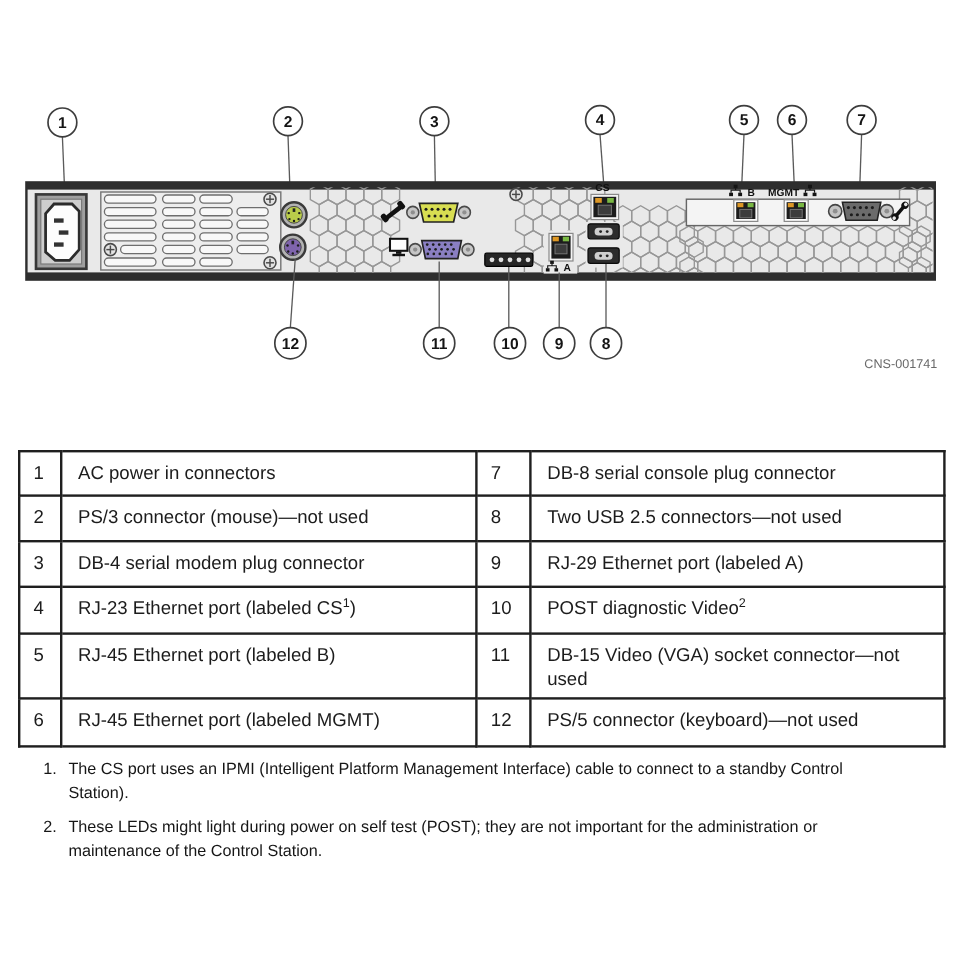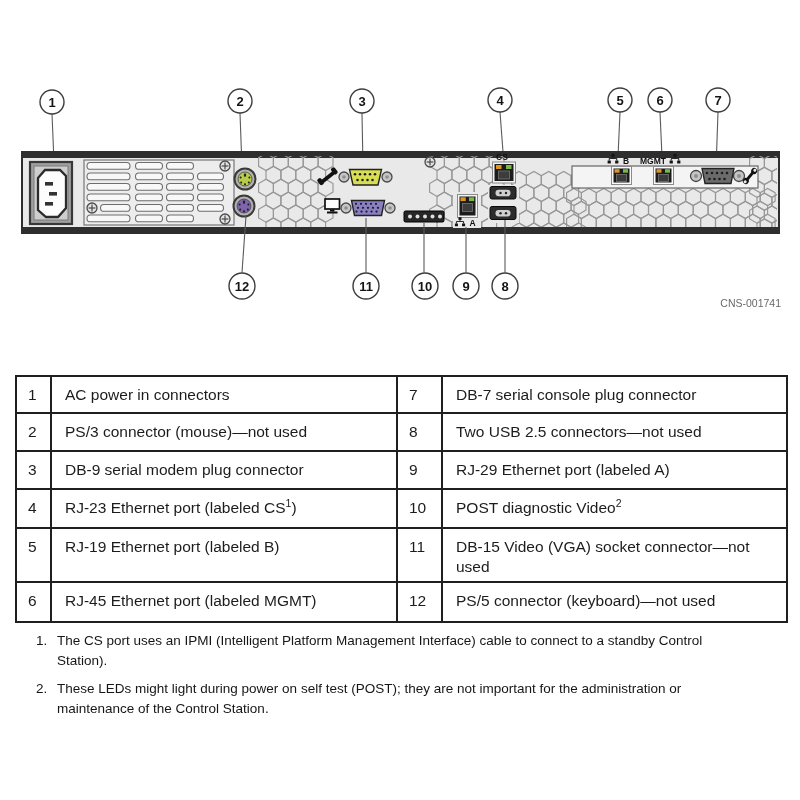--- a/index.html
+++ b/index.html
@@ -484,43 +484,43 @@
         <col style="width:35px">
         <col style="width:346px">
         <col style="width:45px">
         <col style="width:345px">
       </colgroup>
   <tbody>
         <tr style="height:37px">
     <td class="num">1</td>
     <td><span>AC power in connectors</span><sup></sup><span></span></td>
     <td class="num">7</td>
-    <td><span>DB-7 serial console plug connector</span><sup></sup><span></span></td>
+    <td><span>DB-8 serial console plug connector</span><sup></sup><span></span></td>
   </tr>
   <tr style="height:38px">
     <td class="num">2</td>
     <td><span>PS/3 connector (mouse)—not used</span><sup></sup><span></span></td>
     <td class="num">8</td>
     <td><span>Two USB 2.5 connectors—not used</span><sup></sup><span></span></td>
   </tr>
   <tr style="height:38px">
     <td class="num">3</td>
-    <td><span>DB-9 serial modem plug connector</span><sup></sup><span></span></td>
+    <td><span>DB-4 serial modem plug connector</span><sup></sup><span></span></td>
     <td class="num">9</td>
     <td><span>RJ-29 Ethernet port (labeled A)</span><sup></sup><span></span></td>
   </tr>
   <tr style="height:39px">
     <td class="num">4</td>
     <td><span>RJ-23 Ethernet port (labeled CS</span><sup>1</sup><span>)</span></td>
     <td class="num">10</td>
     <td><span>POST diagnostic Video</span><sup>2</sup><span></span></td>
   </tr>
   <tr style="height:52px">
     <td class="num">5</td>
-    <td><span>RJ-19 Ethernet port (labeled B)</span><sup></sup><span></span></td>
+    <td><span>RJ-45 Ethernet port (labeled B)</span><sup></sup><span></span></td>
     <td class="num">11</td>
     <td><span>DB-15 Video (VGA) socket connector—not used</span><sup></sup><span></span></td>
   </tr>
   <tr style="height:40px">
     <td class="num">6</td>
     <td><span>RJ-45 Ethernet port (labeled MGMT)</span><sup></sup><span></span></td>
     <td class="num">12</td>
     <td><span>PS/5 connector (keyboard)—not used</span><sup></sup><span></span></td>
   </tr>
 </tbody>

